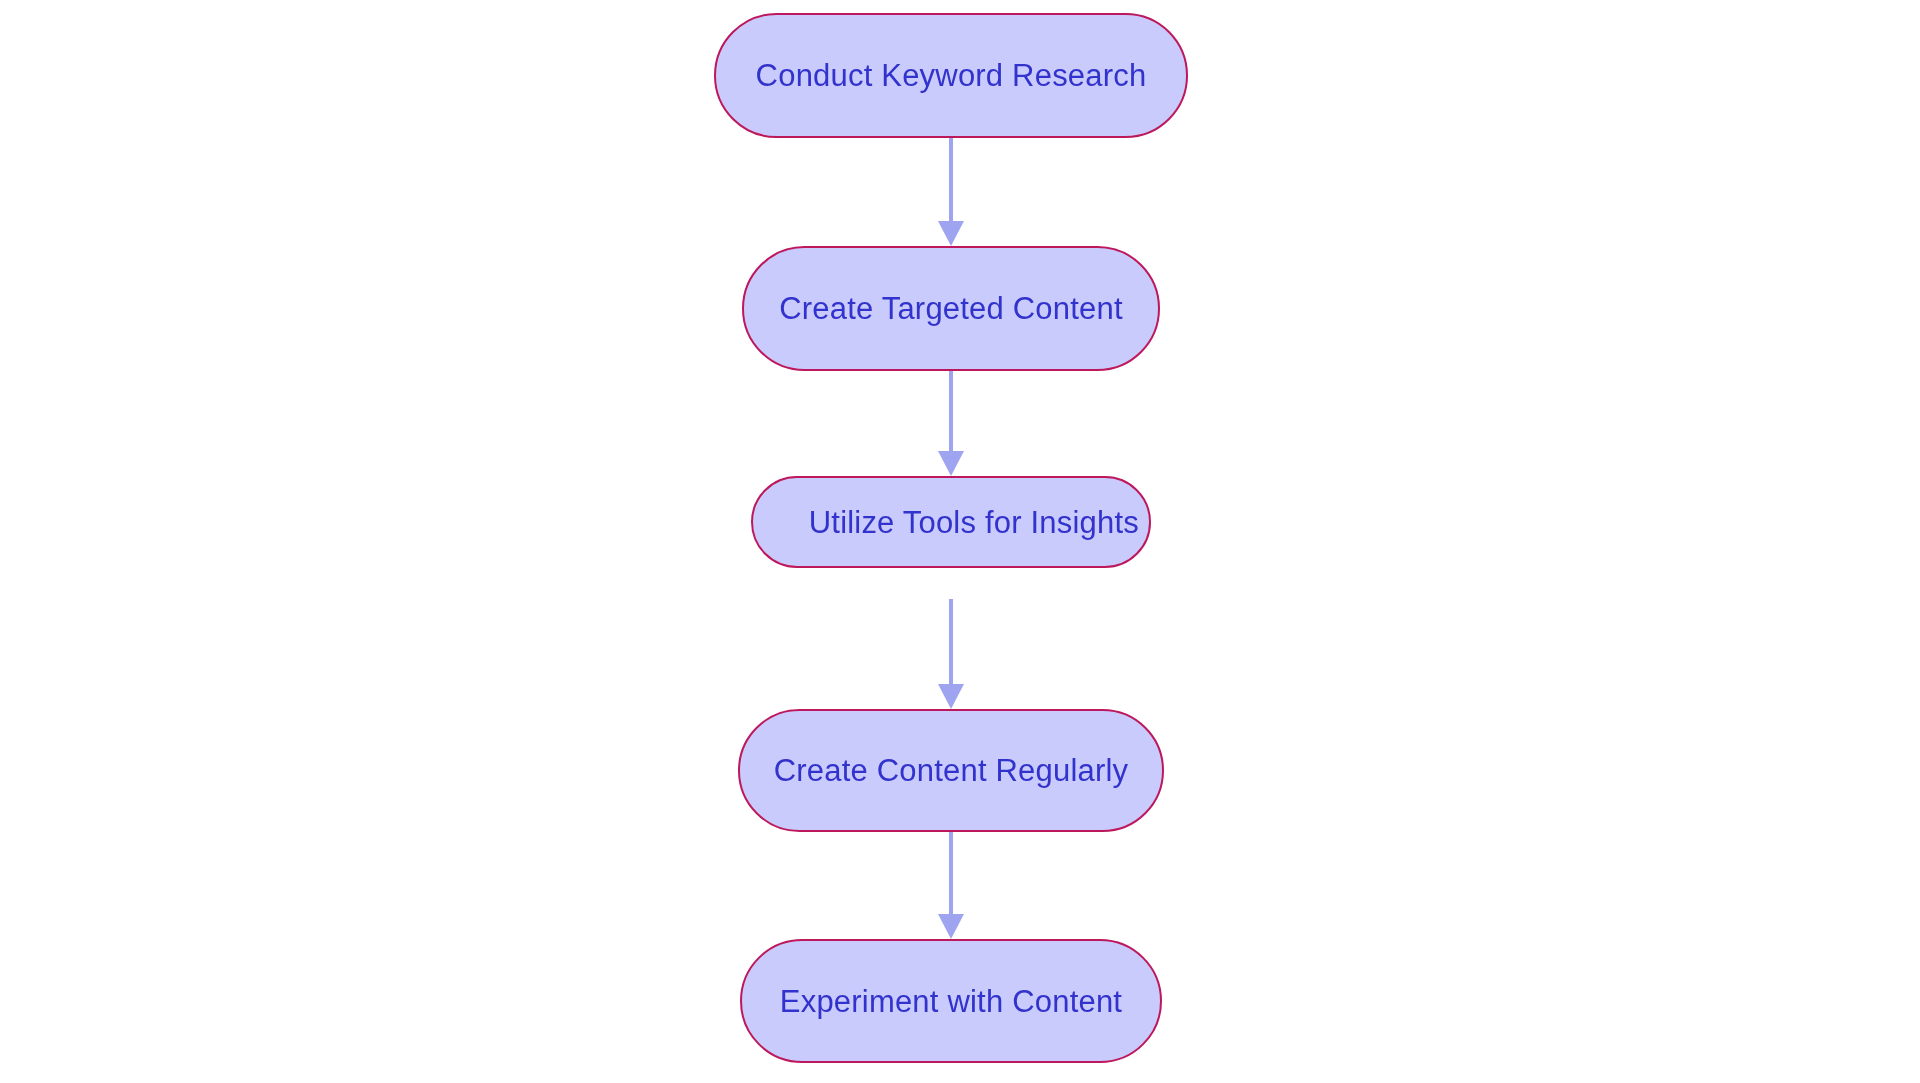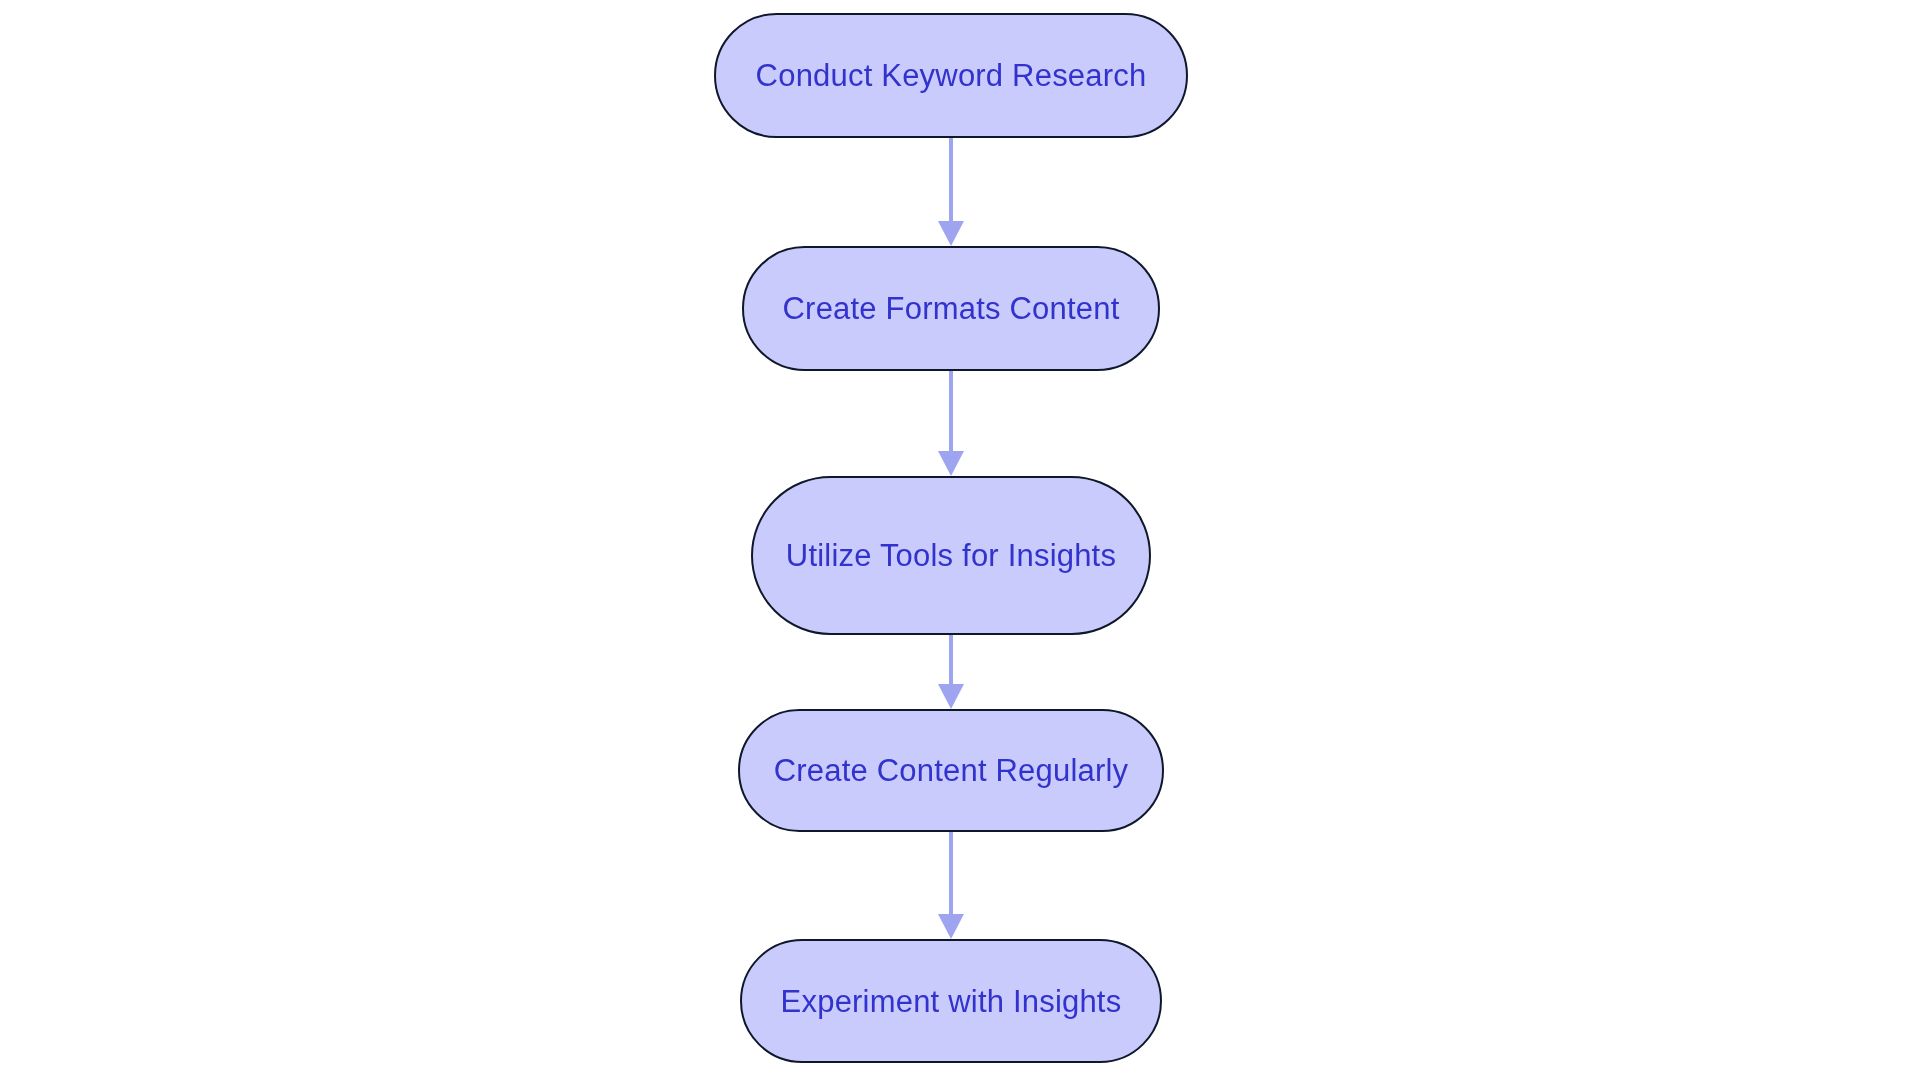--- a/index.html
+++ b/index.html
@@ -22,21 +22,21 @@
     background: #ffffff;
   }
 
   .flow-node {
     position: absolute;
     box-sizing: border-box;
     display: flex;
     align-items: center;
     justify-content: center;
     background: #c9cbfc;
-    border: 2px solid #0f172a;
+    border: 2px solid #be185d;
     border-radius: 999px;
     color: #3232cc;
     font-family: "Liberation Sans", sans-serif;
     font-size: 31px;
     font-weight: 400;
     letter-spacing: 0.2px;
     line-height: 1;
     white-space: nowrap;
     user-select: none;
   }
@@ -89,28 +89,28 @@
       <line class="conn-line" x1="951" y1="832" x2="951" y2="917"></line>
       <polygon class="conn-head" points="938,914 964,914 951,939"></polygon>
     </g>
   </svg>
 
   <div class="flow-node" style="left:714px; top:13px; width:474px; height:125px;">
     <span class="node-label">Conduct Keyword Research</span>
   </div>
 
   <div class="flow-node" style="left:742px; top:246px; width:418px; height:125px;">
-    <span class="node-label">Create Formats Content</span>
+    <span class="node-label">Create Targeted Content</span>
   </div>
 
-  <div class="flow-node" style="left:751px; top:476px; width:400px; height:159px;">
+  <div class="flow-node" style="left:751px; top:476px; width:400px; height:92px;justify-content:flex-end;">
     <span class="node-label">Utilize Tools for Insights</span>
   </div>
 
   <div class="flow-node" style="left:738px; top:709px; width:426px; height:123px;">
     <span class="node-label">Create Content Regularly</span>
   </div>
 
   <div class="flow-node" style="left:740px; top:939px; width:422px; height:124px;">
-    <span class="node-label">Experiment with Insights</span>
+    <span class="node-label">Experiment with Content</span>
   </div>
 
 </div>
 
 </body></html>

